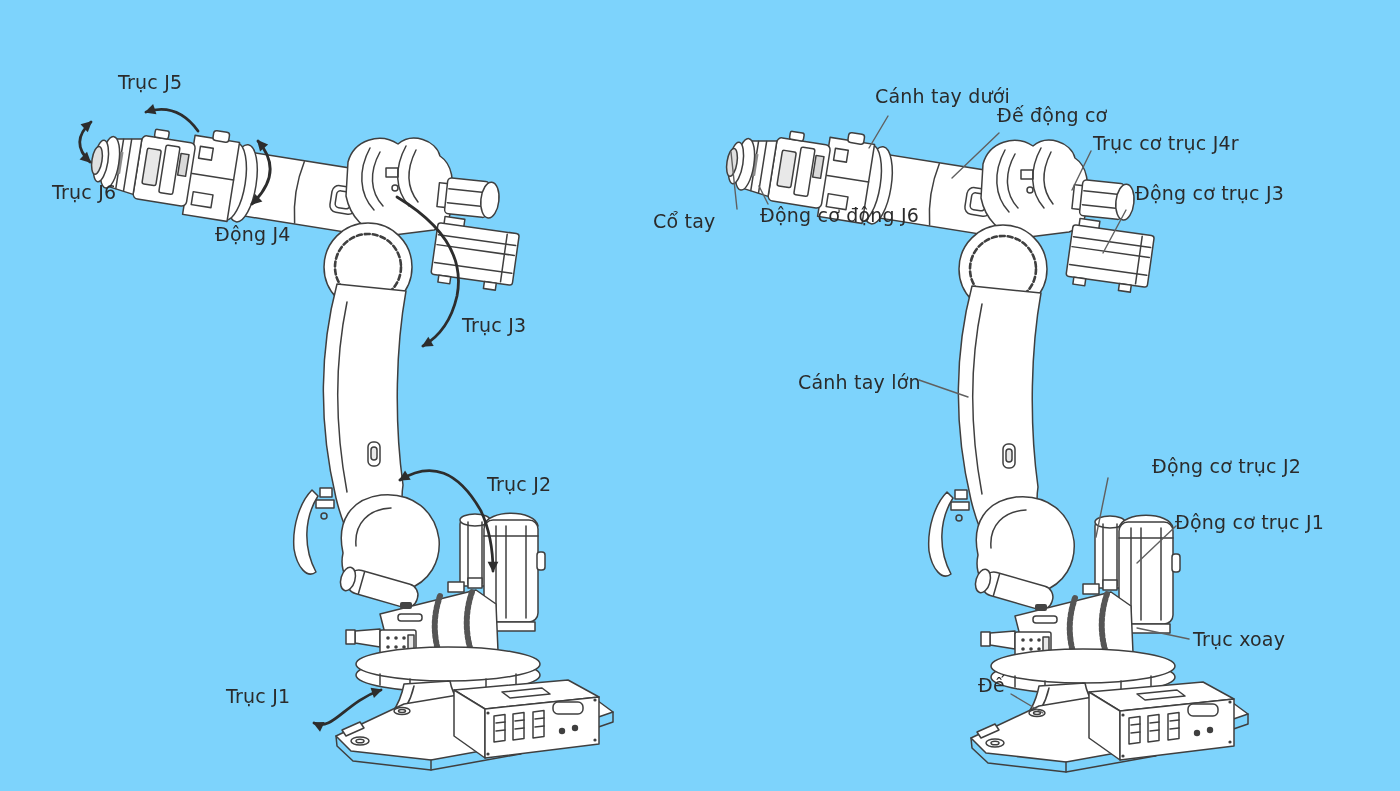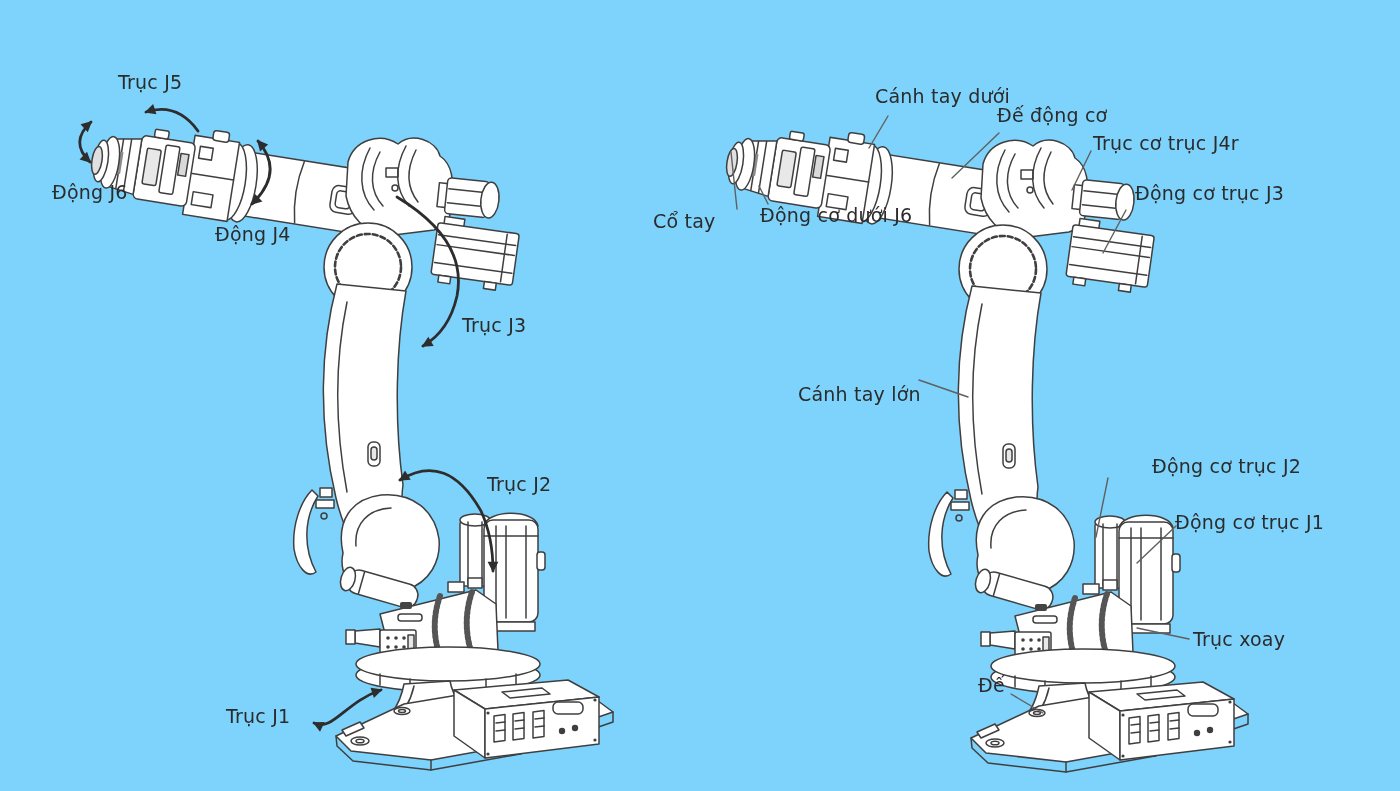--- a/index.html
+++ b/index.html
@@ -246,31 +246,31 @@
       <path d="M759,186 L768,204"></path>
       <path d="M919,380 L968,397"></path>
       <path d="M1108,478 L1096,537"></path>
       <path d="M1176,526 L1137,563"></path>
       <path d="M1189,639 L1137,628"></path>
       <path d="M1011,694 L1043,713"></path>
     </g>
   </svg>
 
   <div class="lbl" style="left:118px;top:72px">Trục J5</div>
-  <div class="lbl" style="left:52px;top:182px">Động J6</div>
+  <div class="lbl" style="left:52px;top:182px">Trục J6</div>
   <div class="lbl" style="left:215px;top:224px">Động J4</div>
   <div class="lbl" style="left:462px;top:315px">Trục J3</div>
   <div class="lbl" style="left:487px;top:474px">Trục J2</div>
-  <div class="lbl" style="left:226px;top:706px">Trục J1</div>
+  <div class="lbl" style="left:226px;top:686px">Trục J1</div>
 
   <div class="lbl" style="left:875px;top:86px">Cánh tay dưới</div>
   <div class="lbl" style="left:997px;top:105px">Đế động cơ</div>
   <div class="lbl" style="left:1093px;top:133px">Trục cơ trục J4r</div>
   <div class="lbl" style="left:1135px;top:183px">Động cơ trục J3</div>
   <div class="lbl" style="left:653px;top:211px">Cổ tay</div>
-  <div class="lbl" style="left:760px;top:205px">Động cơ dưới J6</div>
-  <div class="lbl" style="left:798px;top:384px">Cánh tay lớn</div>
+  <div class="lbl" style="left:760px;top:205px">Động cơ động J6</div>
+  <div class="lbl" style="left:798px;top:372px">Cánh tay lớn</div>
   <div class="lbl" style="left:1152px;top:456px">Động cơ trục J2</div>
   <div class="lbl" style="left:1175px;top:512px">Động cơ trục J1</div>
   <div class="lbl" style="left:1193px;top:629px">Trục xoay</div>
   <div class="lbl" style="left:978px;top:675px">Đế</div>
 
 </div>
 
 </body></html>

